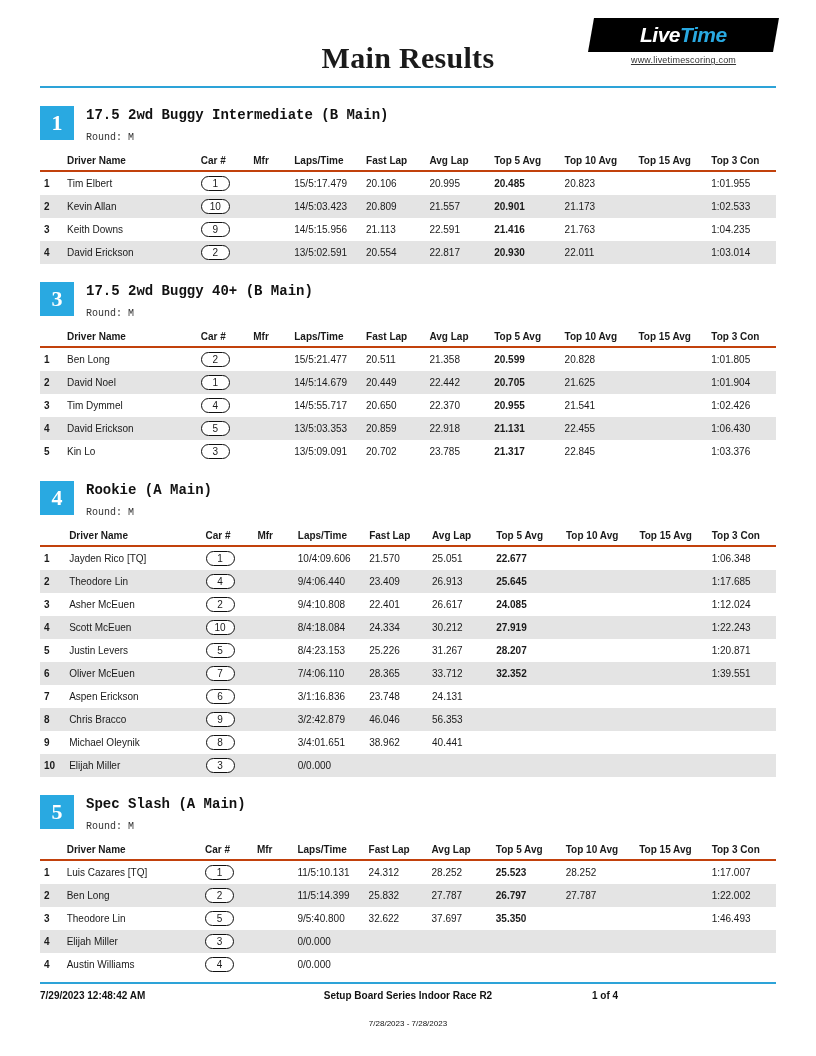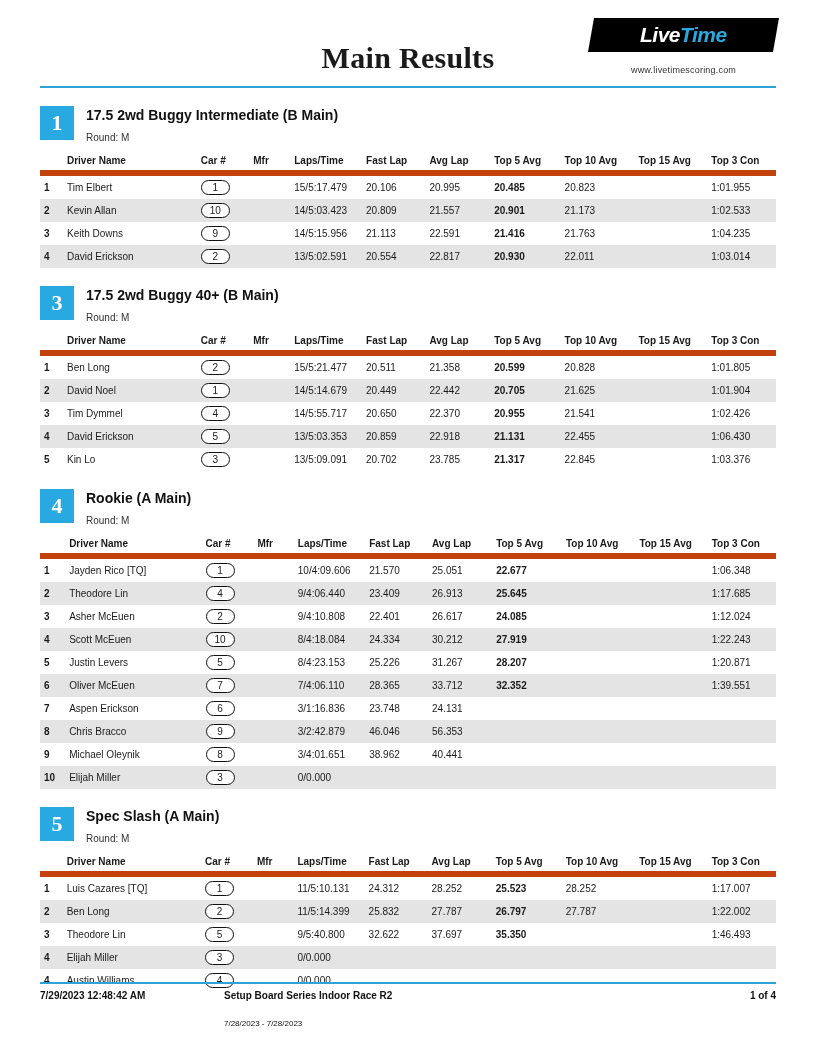--- a/index.html
+++ b/index.html
@@ -61,24 +61,25 @@
     font-family: "Liberation Sans", sans-serif;
     font-size: 21px;
     font-weight: bold;
     font-style: italic;
     letter-spacing: -0.5px;
     white-space: nowrap;
   }
   .logo-live { color: #ffffff; }
   .logo-time { color: #29a9e1; }
   .logo-url {
-    margin-top: 13px;
+    margin-top: 3px;
     font-size: 9px;
     color: #333;
     letter-spacing: 0.2px;
+    text-decoration: underline;
   }
   .header-rule {
     border-top: 2px solid #2da3d8;
     margin-top: 6px;
   }
 
   
   .class-block { margin-top: 18px; }
   .class-head {
     display: flex;
@@ -91,21 +92,21 @@
     color: #ffffff;
     font-size: 22px;
     font-weight: bold;
     display: flex;
     align-items: center;
     justify-content: center;
     flex: 0 0 auto;
     margin-right: 12px;
     font-family: "Liberation Serif", serif;
   }
-  .class-titles { padding-top: 1px; }
+  .class-titles { padding-top: 1px; font-family: Liberation Mono, monospace; }
   .class-title {
     font-size: 14px;
     font-weight: bold;
     color: #111;
     line-height: 16px;
   }
   .class-round {
     font-size: 10px;
     color: #333;
     margin-top: 9px;
@@ -117,21 +118,21 @@
     border-collapse: collapse;
     margin-top: 9px;
     font-size: 10px;
     color: #1a1a1a;
   }
   table.results th {
     font-size: 10px;
     font-weight: bold;
     text-align: left;
     padding: 3px 4px 4px 4px;
-    border-bottom: 6px solid #c2410c;
+    border-bottom: 2px solid #c2410c;
     white-space: nowrap;
   }
   table.results td {
     padding: 4px 4px;
     white-space: nowrap;
     height: 11px;
   }
   tr.alt td { background: #e4e4e4; }
 
   .c-pos    { width: 22px; text-align: left; font-weight: bold; padding-left: 2px; }
@@ -173,32 +174,32 @@
   }
   .footer-row {
     display: flex;
     align-items: flex-start;
     font-size: 10px;
     color: #111;
   }
   .footer-left { flex: 1; font-weight: bold; }
   .footer-center {
     flex: 2;
+    text-align: center;
   }
   .footer-center .event {
     font-weight: bold;
     font-size: 10px;
   }
   .footer-center .dates {
     font-size: 8px;
     margin-top: 18px;
   }
   .footer-right {
     flex: 1;
-    text-align: right;
     font-weight: bold;
     font-size: 10px;
   }
 </style>
 </head>
 <body>
 
 <div class="page">
 
   <div class="header">

